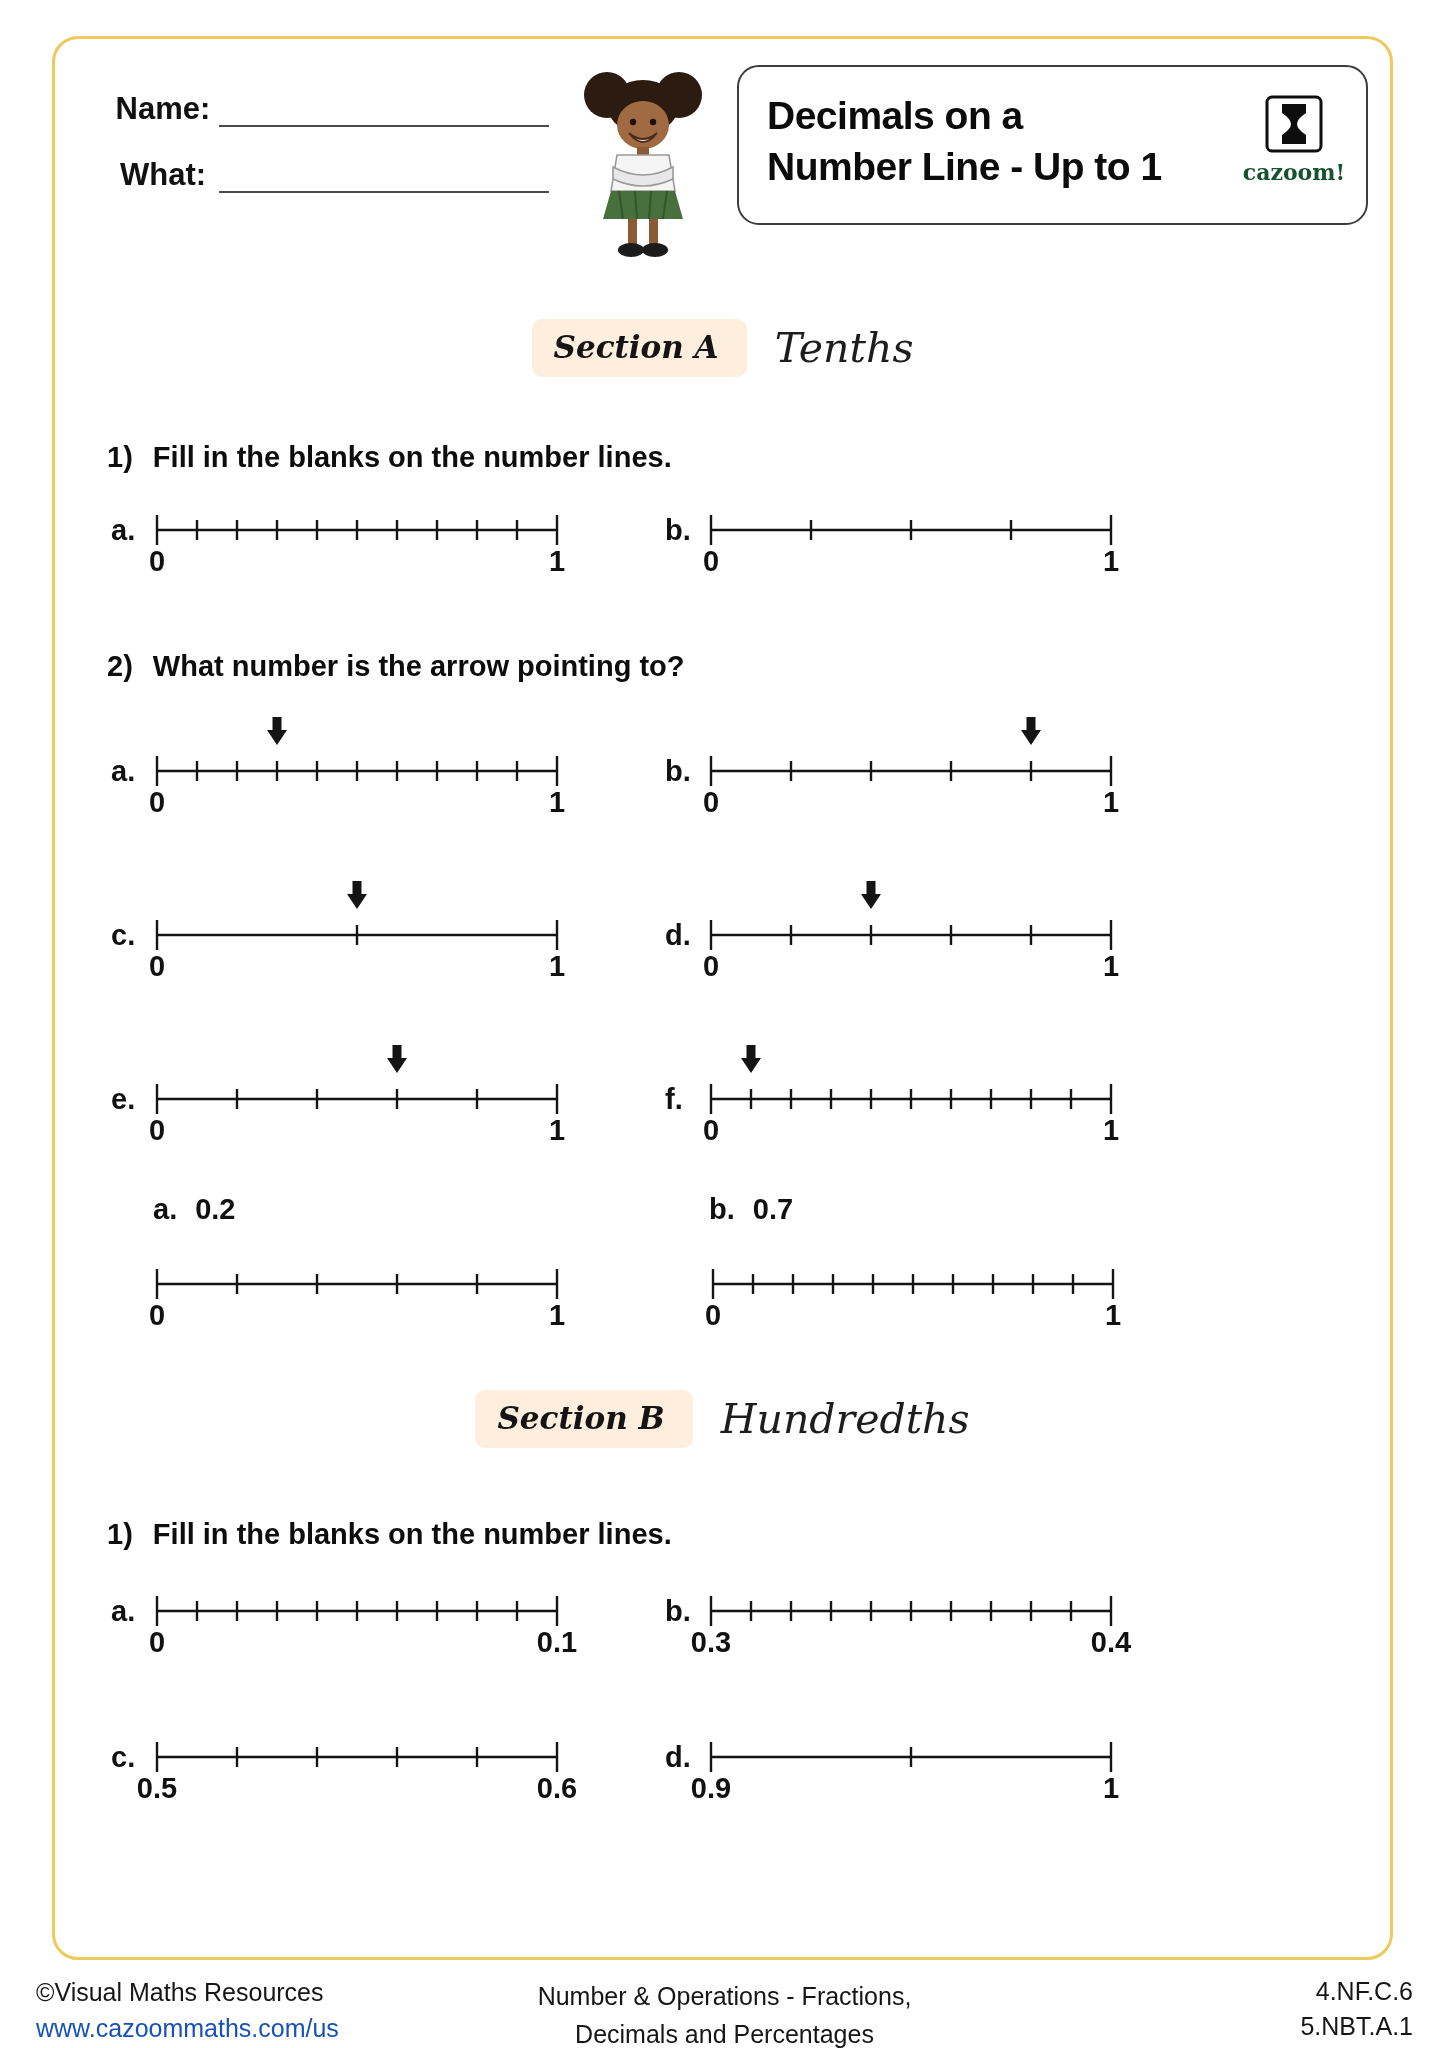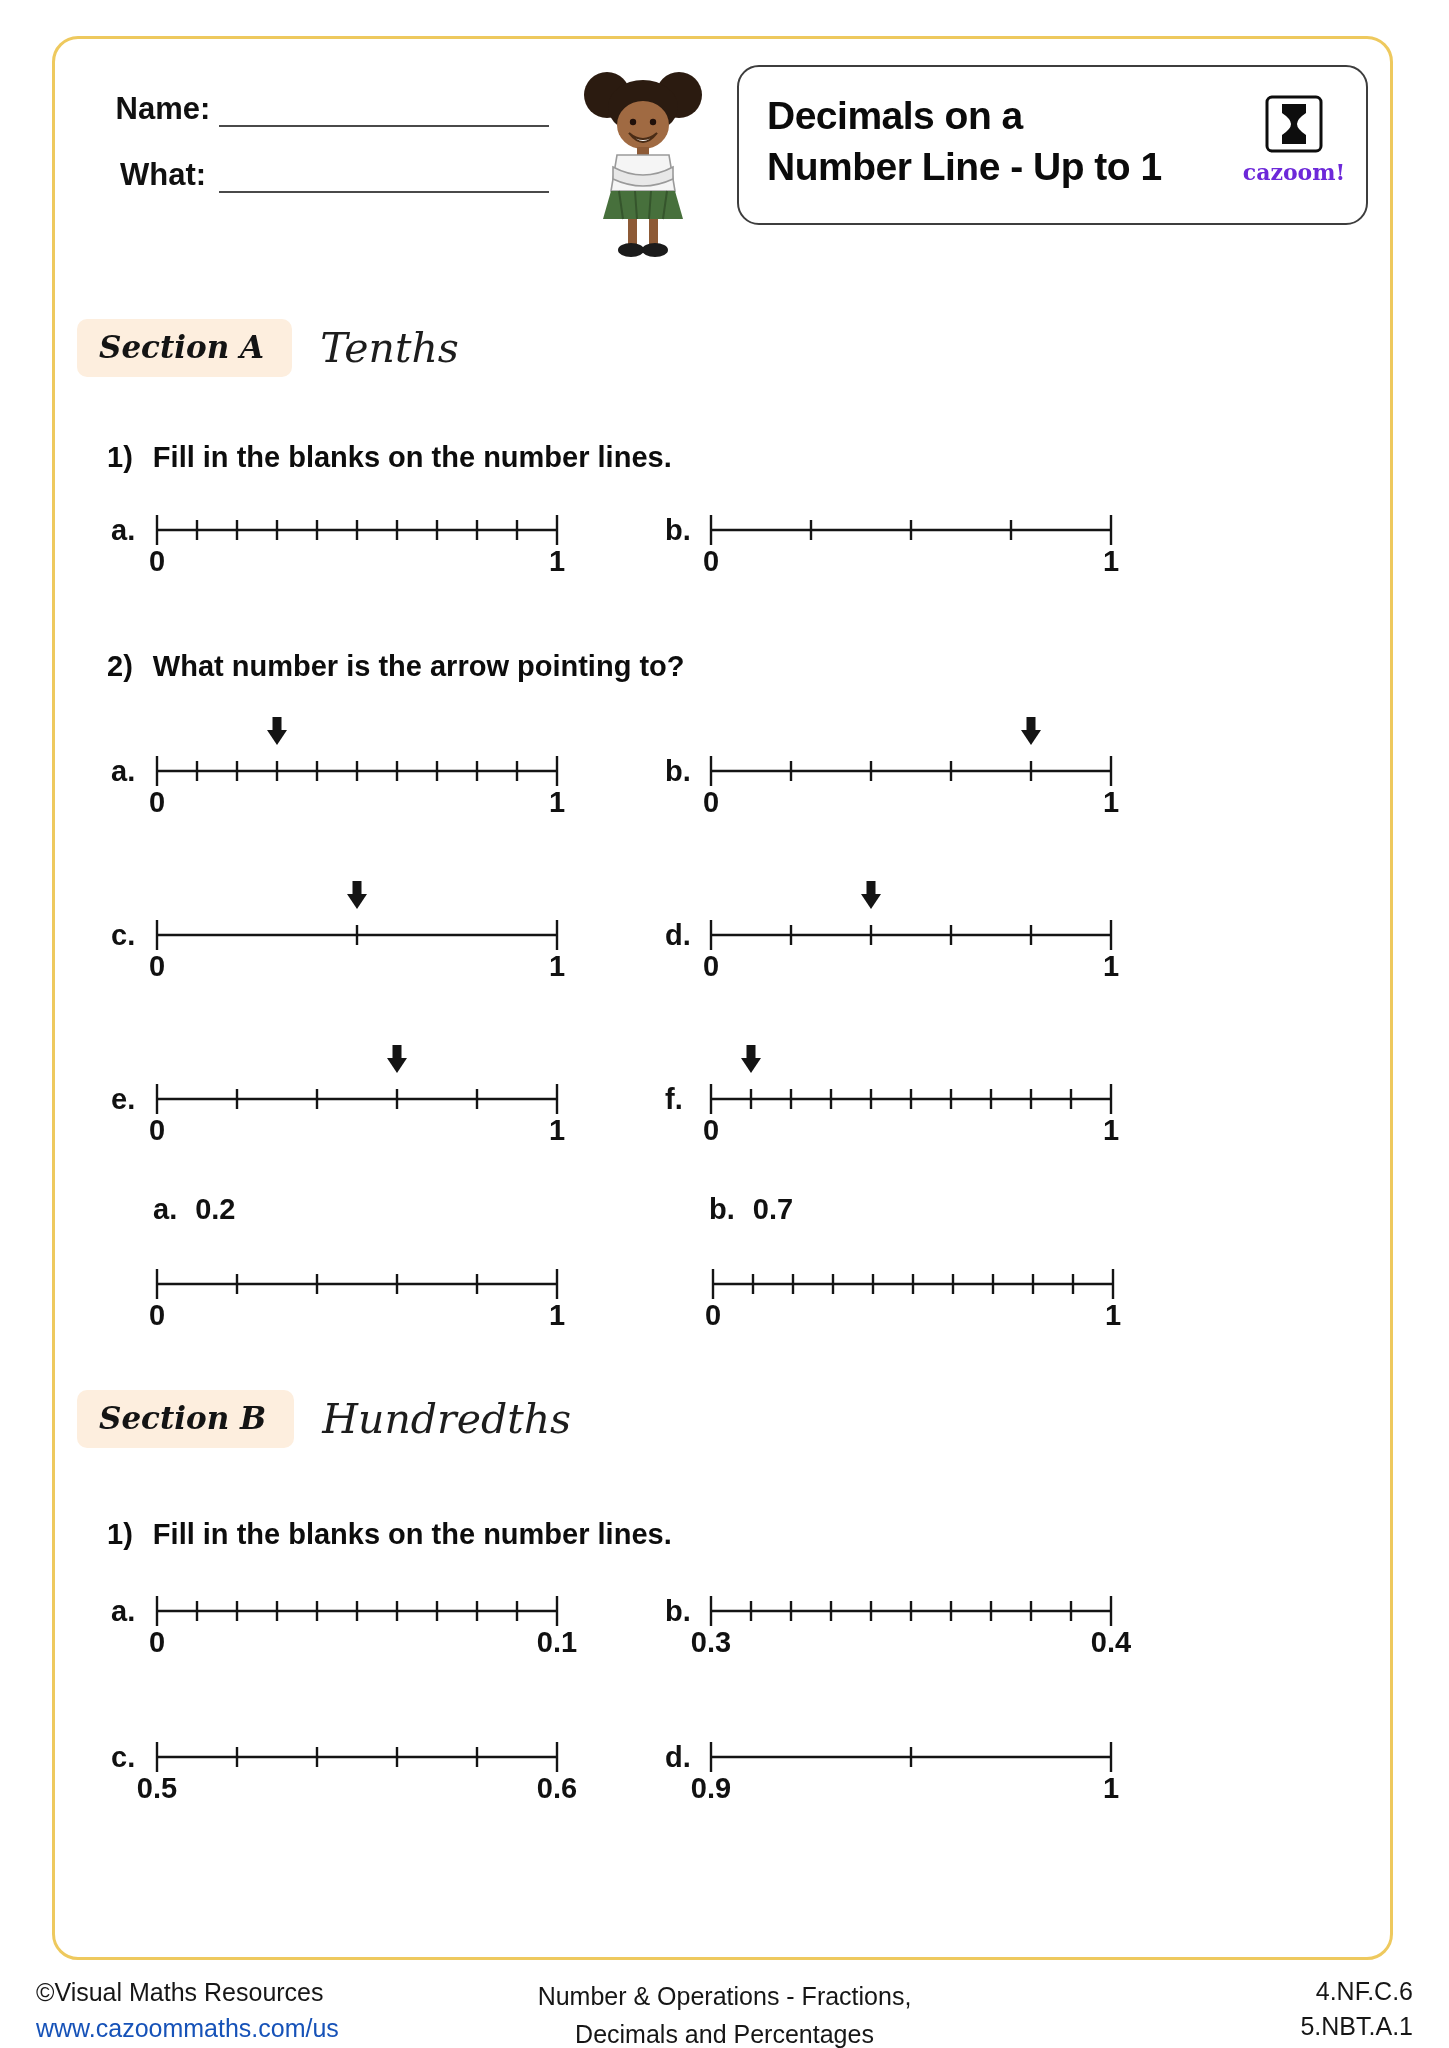--- a/index.html
+++ b/index.html
@@ -13,24 +13,24 @@
   .header { display:flex; align-items:flex-start; }
   .name-date { margin:26px 0 0 30px; width:468px; flex:none;text-align:center; }
   .field-row { display:flex; align-items:flex-end; margin-bottom:30px; }
   .field-label { font-size:31px; font-weight:bold; width:112px; }
   .field-line { border-bottom:2.5px solid #4a4a4a; width:330px; height:34px; }
   .mascot { flex:none; margin:2px 14px 0 2px; }
   .title-box { flex:1; margin-left:14px; border:2.6px solid #3d3d3d; border-radius:22px;
                padding:24px 18px 18px 28px; display:flex; min-height:160px; background:#fff; }
   .title { font-size:39px; font-weight:bold; line-height:1.3; color:#0b0b0b; flex:1; letter-spacing:-0.5px; }
   .logo { width:108px; flex:none; display:flex; flex-direction:column; align-items:center; margin-top:4px; }
-  .logo-text { font-family:"DejaVu Serif", serif; font-weight:bold; font-size:22px; margin-top:2px; color:#6d28d9; }
+  .logo-text { font-family:"DejaVu Serif", serif; font-weight:bold; font-size:22px; margin-top:2px; color:#14532d; }
 
   
-  .section-head { margin-top:56px; display:flex; align-items:center; }
+  .section-head { margin-top:56px; display:flex; align-items:center;justify-content:center; }
   .badge { background:#fdeede; border-radius:10px; padding:10px 28px 12px 22px;
            font-family:"DejaVu Serif", serif; font-style:italic; font-weight:bold; font-size:31px; color:#141414; }
   .topic { font-family:"DejaVu Serif", serif; font-style:italic; font-size:41px; margin-left:28px; color:#1d1d1d; }
 
   .question { padding-left:30px; font-size:29px; font-weight:bold; color:#0d0d0d; }
   .q-a1 { margin-top:64px; }
   .q-a2 { margin-top:70px; }
   .q-a3 { margin-top:70px; }
   .q-b1 { margin-top:70px; }
   .qnum { margin-right:12px; }

